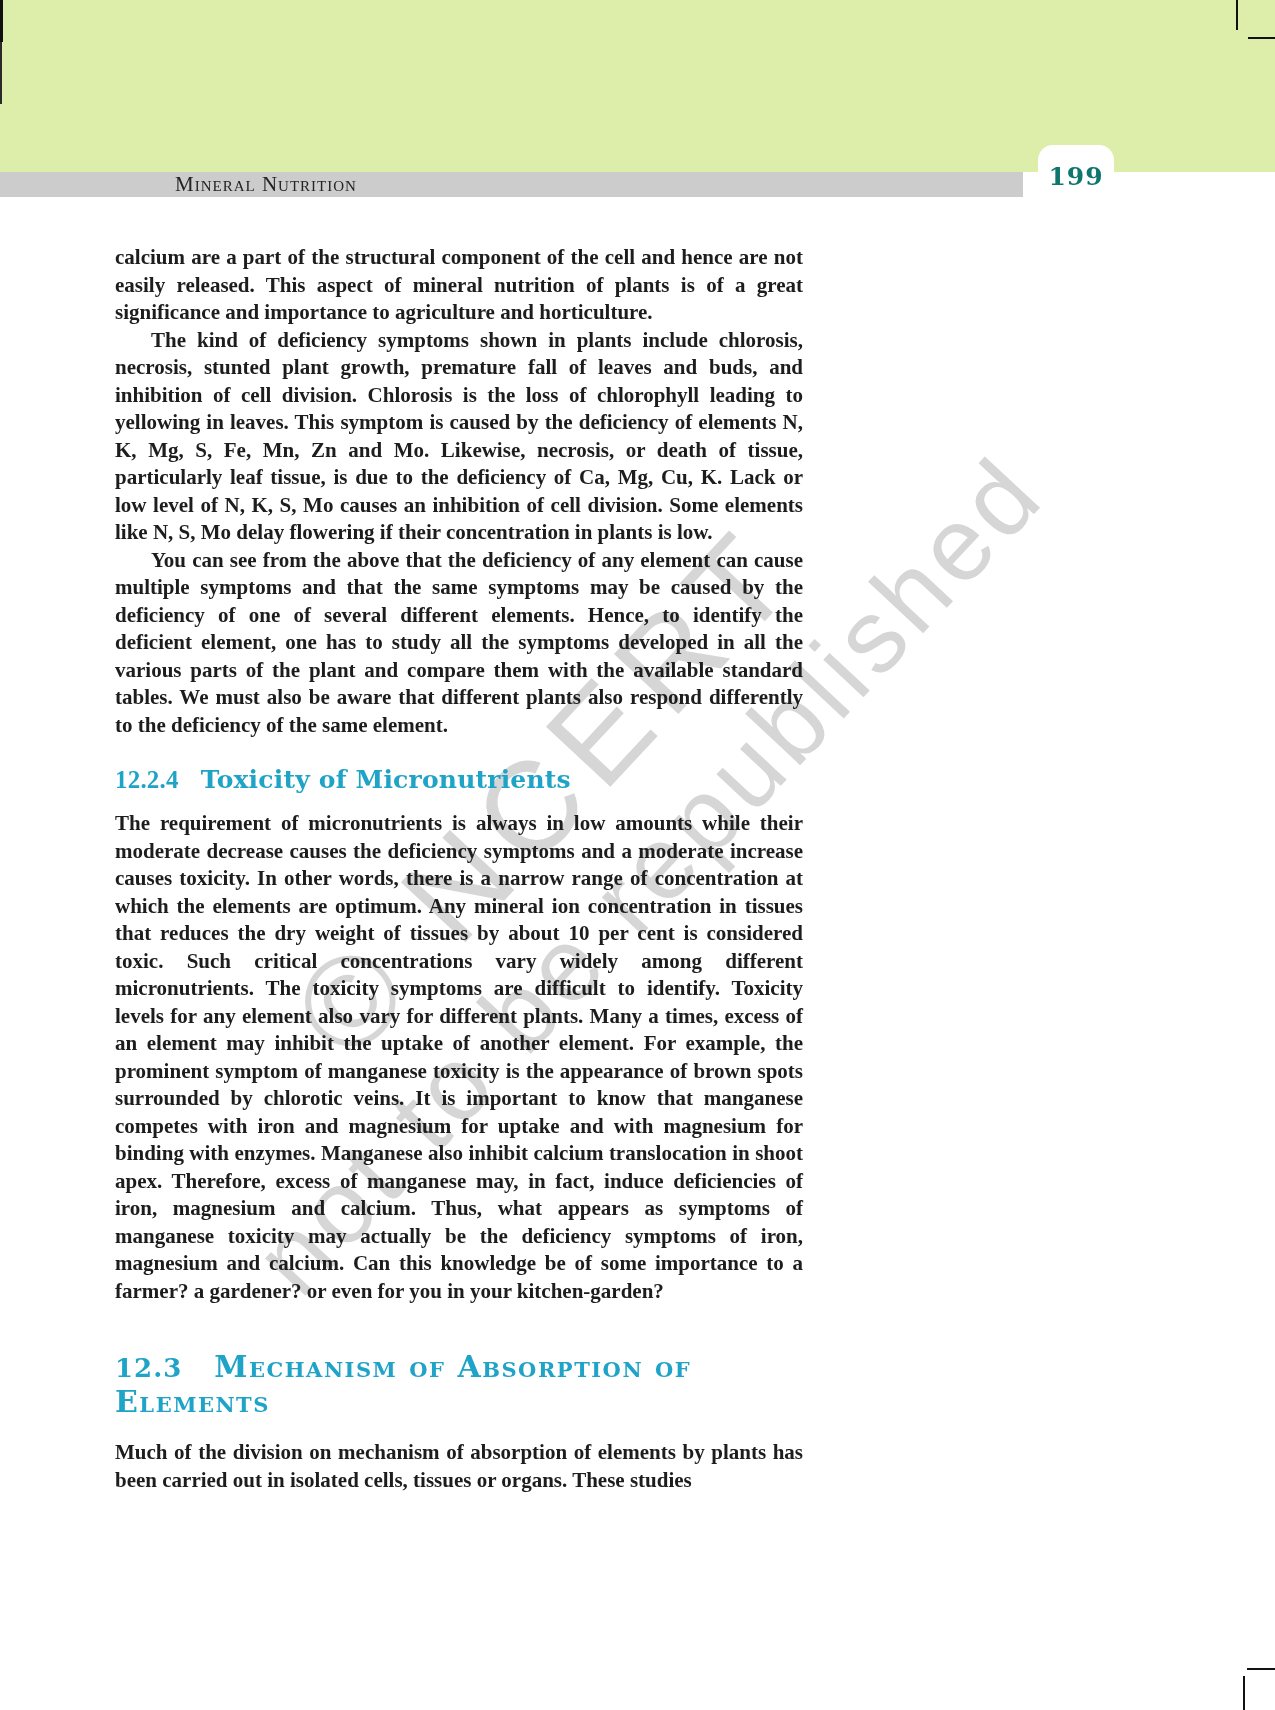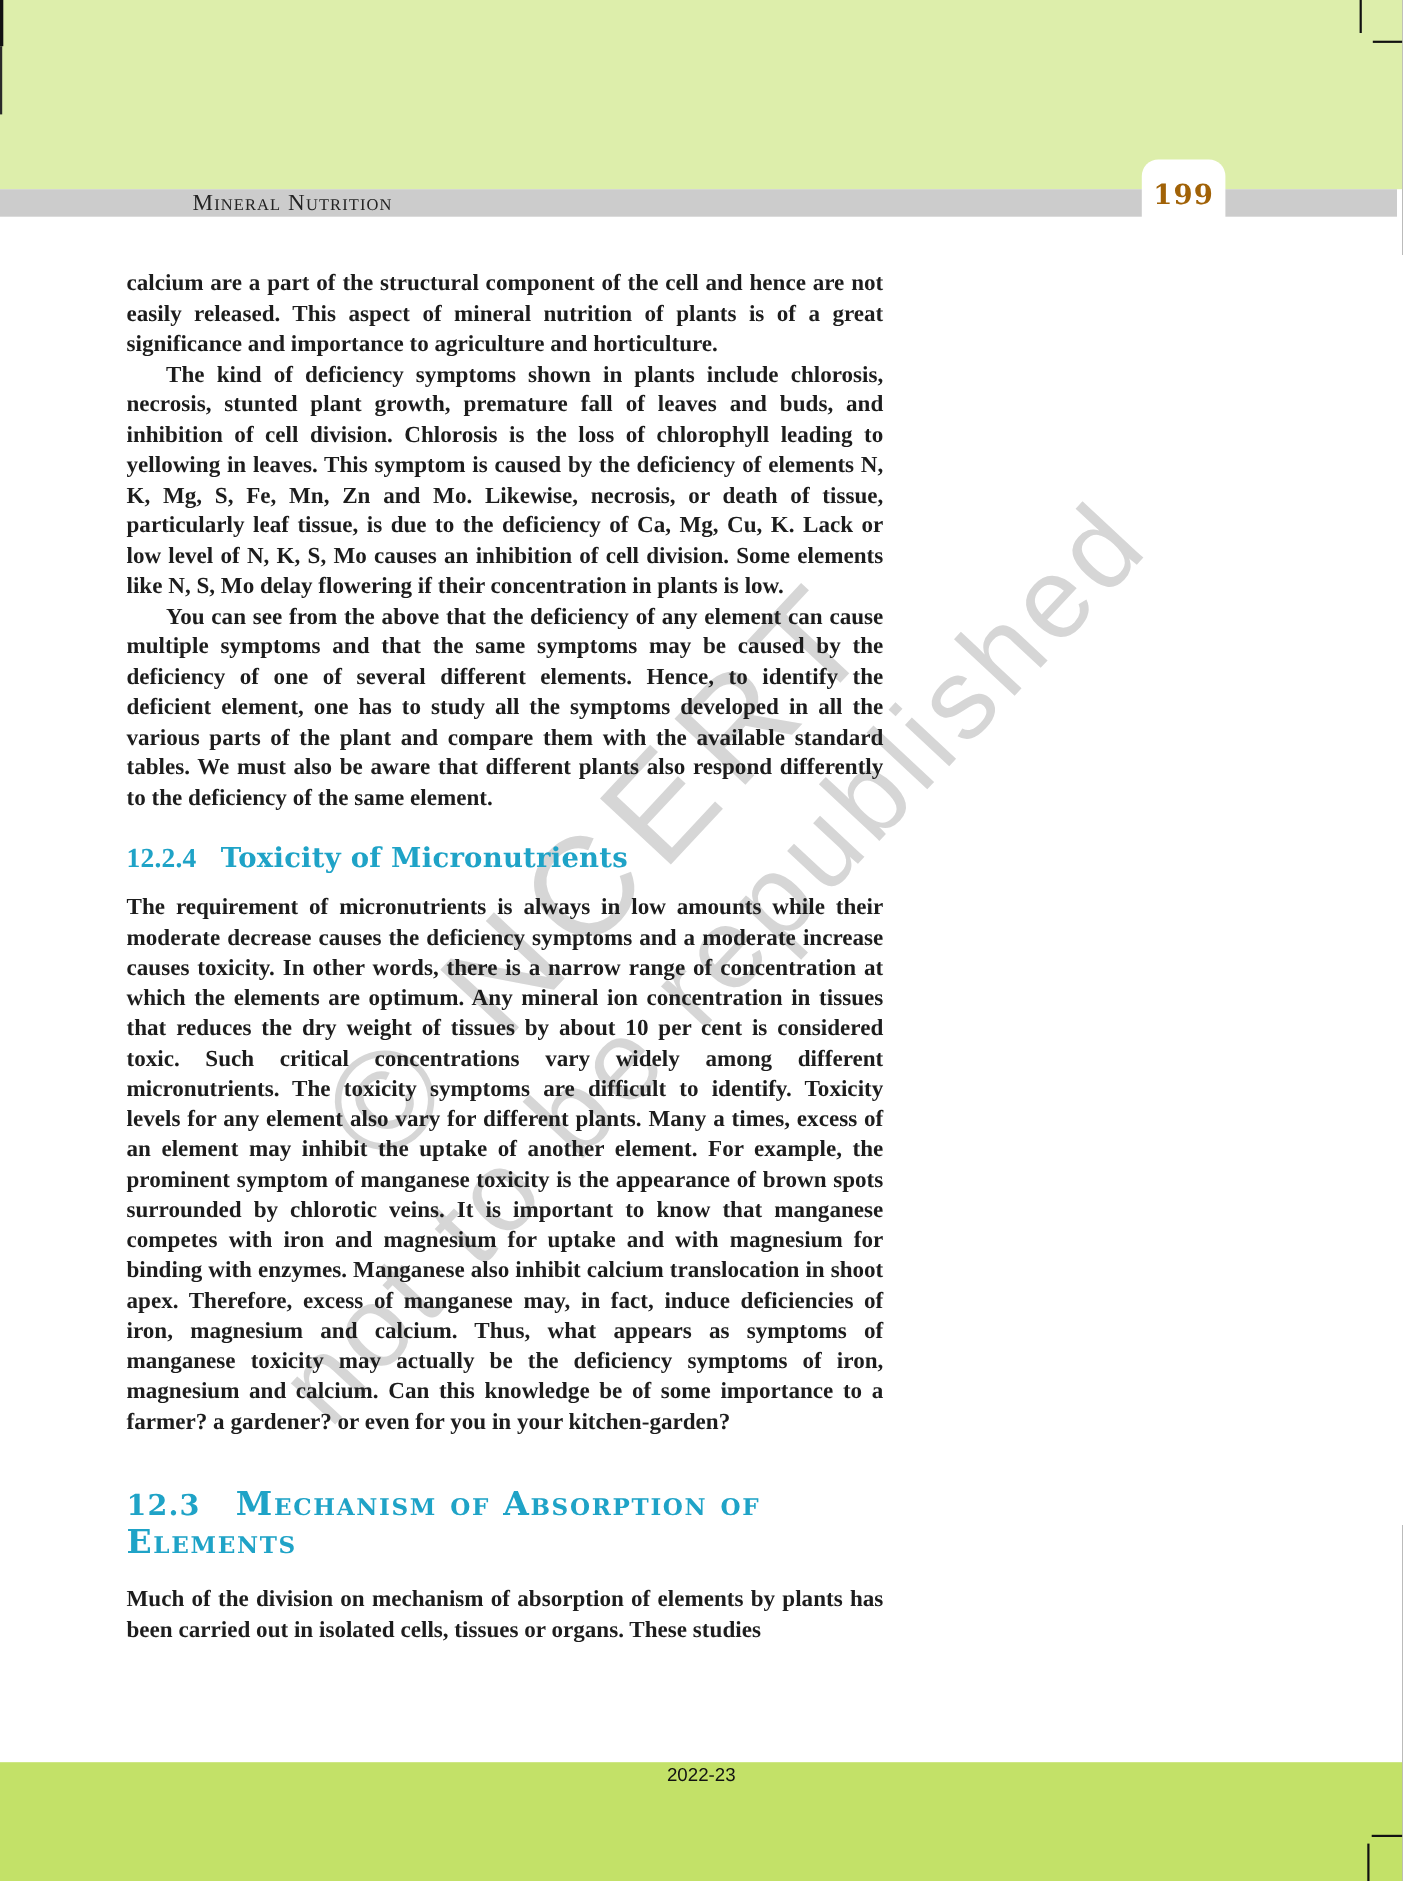--- a/index.html
+++ b/index.html
@@ -6,31 +6,31 @@
     --top_band:#ddeeab; --header_band:#cccccc; --bottom_band:#c3e168;
     --accent:#1fa3c7; --watermark:#bdbdbd; --text:#1d1d1d; --mark:#111111;
   }
   html,body{margin:0;padding:0;background:#888;}
   .page{
     position:relative; width:1275px; height:1710px; background:#ffffff;
     overflow:hidden; font-family:"Liberation Serif", serif; color:var(--text);
   }
   
   .top-band{position:absolute;left:0;top:0;width:1275px;height:172px;background:var(--top_band);z-index:3;}
-  .header-band{position:absolute;left:0;top:172px;width:1270px;height:25px;background:var(--header_band);z-index:3;}
+  .header-band{position:absolute;left:0;top:172px;width:1023px;height:25px;background:var(--header_band);z-index:3;}
   .chapter{
     position:absolute;left:175px;top:-1px;height:25px;line-height:26px;
     font-variant:small-caps;font-size:21px;letter-spacing:1px;color:#232323;
   }
   .pagenum-box{
     position:absolute;left:1038px;top:145px;width:76px;height:66px;background:#ffffff;
     border-radius:15px 15px 0 0;z-index:4;text-align:center;
   }
   .pagenum-box span{display:inline-block;margin-top:17px;font-size:25px;font-weight:bold;
-    font-family:"DejaVu Serif", serif;color:#a16207;letter-spacing:1px;}
+    font-family:"DejaVu Serif", serif;color:#0f766e;letter-spacing:1px;}
   
   .mark{position:absolute;background:var(--mark);z-index:5;}
   .m-left-v{left:0;top:0;width:3px;height:42px;}
   .m-left-v2{left:0;top:42px;width:2px;height:62px;background:#2a2a2a;}
   .m-tr-v{left:1236px;top:0;width:2px;height:30px;}
   .m-tr-h{left:1248px;top:37px;width:27px;height:2px;}
   .m-br-h{left:1247px;top:1668px;width:28px;height:2px;}
   .m-br-v{left:1243px;top:1676px;width:2px;height:34px;}
   
   .watermark{
@@ -105,17 +105,14 @@
     <p class="para">The requirement of micronutrients is always in low amounts while their moderate decrease causes the deficiency symptoms and a moderate increase causes toxicity. In other words, there is a narrow range of concentration at which the elements are optimum. Any mineral ion concentration in tissues that reduces the dry weight of tissues by about 10 per cent is considered toxic. Such critical concentrations vary widely among different micronutrients. The toxicity symptoms are difficult to identify. Toxicity levels for any element also vary for different plants. Many a times, excess of an element may inhibit the uptake of another element. For example, the prominent symptom of manganese toxicity is the appearance of brown spots surrounded by chlorotic veins. It is important to know that manganese competes with iron and magnesium for uptake and with magnesium for binding with enzymes. Manganese also inhibit calcium translocation in shoot apex. Therefore, excess of manganese may, in fact, induce deficiencies of iron, magnesium and calcium. Thus, what appears as symptoms of manganese toxicity may actually be the deficiency symptoms of iron, magnesium and calcium. Can this knowledge be of some importance to a farmer? a gardener? or even for you in your kitchen-garden?</p>
 
     <h2 class="section">
       <span class="h-num">12.3</span><span class="h-title">Mechanism of Absorption of Elements</span>
     </h2>
 
     <p class="para">Much of the division on mechanism of absorption of elements by plants has been carried out in isolated cells, tissues or organs. These studies</p>
 
   </main>
 
-  <div class="footer-band">
-    <span class="footer-year">2022-23</span>
-  </div>
 
 </div>
 
 </body></html>

